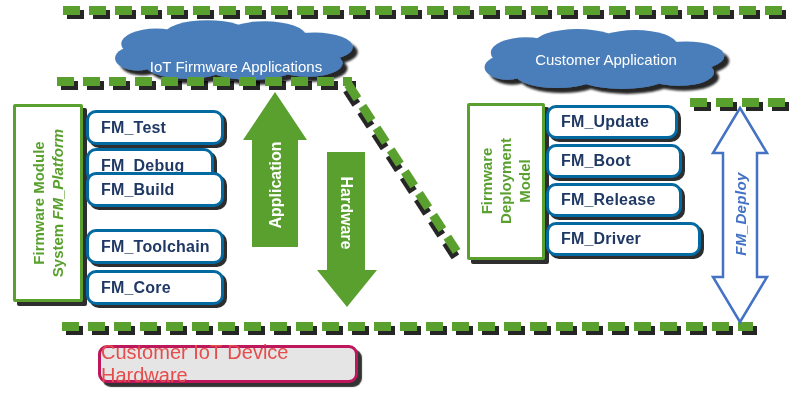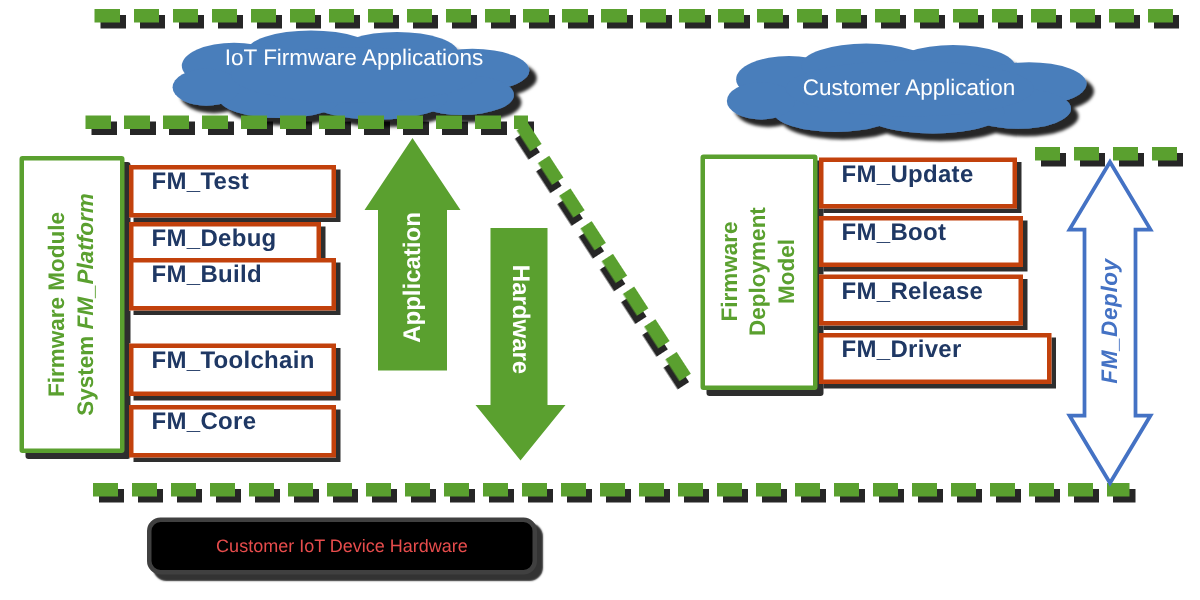--- a/index.html
+++ b/index.html
@@ -9,23 +9,23 @@
   }
   .layer{position:absolute;left:0;top:0;width:800px;height:400px;pointer-events:none;}
   
   .dash-line{
     position:absolute;height:9px;
     background:repeating-linear-gradient(90deg,#5aa02f 0 17px,transparent 17px 26px);
     filter:drop-shadow(4px 4px 0 rgba(0,0,0,0.85));
   }
   
   .mod-box{
-    position:absolute;background:#fff;border:3px solid #c2410c;border-radius:0;
+    position:absolute;background:#fff;border:3px solid #0369a1;border-radius:10px;
     box-shadow:3px 3px 0 rgba(0,0,0,0.82);
-    display:flex;padding-left:12px;box-sizing:border-box;
+    display:flex;align-items:center;padding-left:12px;box-sizing:border-box;
     font-weight:bold;font-size:16px;color:#1f3864;letter-spacing:0.2px;
   }
   
   .panel{
     position:absolute;background:#fff;border:3px solid #5aa02f;border-radius:2px;
     box-shadow:4px 4px 0 rgba(0,0,0,0.82);box-sizing:border-box;
   }
   .vtext{position:absolute;white-space:nowrap;}
   .rot-ccw{transform:translate(-50%,-50%) rotate(-90deg);}
   .rot-cw{transform:translate(-50%,-50%) rotate(90deg);}
@@ -33,24 +33,24 @@
     position:absolute;color:#5aa02f;font-weight:bold;font-size:15px;line-height:1.28;
     text-align:center;
   }
   .arrow-label{color:#ffffff;font-weight:bold;font-size:16px;}
   .deploy-label{color:#4472c4;font-weight:bold;font-style:italic;font-size:15px;letter-spacing:0.4px;}
   .cloud-label{
     position:absolute;transform:translate(-50%,-50%);color:#ffffff;font-size:15px;white-space:nowrap;
   }
   .hw-box{
     position:absolute;left:98px;top:345px;width:260px;height:38px;box-sizing:border-box;
-    background:#000000;border:3px solid #404040;border-radius:9px;
+    background:#e5e5e5;border:3px solid #be185d;border-radius:9px;
     box-shadow:4px 4px 1px rgba(0,0,0,0.8);
     display:flex;align-items:center;justify-content:center;
-    color:#e74c4c;font-size:12px;
+    color:#e74c4c;font-size:20px;
   }
 </style>
 </head>
 <body>
 
 <div id="stage">
 
   <svg class="layer" style="z-index:8">
     <defs>
       <filter id="hardShadow" x="-20%" y="-30%" width="150%" height="180%">
@@ -116,21 +116,21 @@
   <svg class="layer" style="z-index:30">
     <polygon points="275,92 307,140 298,140 298,247 252,247 252,140 243,140" fill="#5aa02f"></polygon>
     <polygon points="327,152 365,152 365,270 377,270 347,307 317,270 327,270" fill="#5aa02f"></polygon>
     <polygon points="740,108 767,153 757,153 757,277 767,277 740,322 713,277 723,277 723,153 713,153" fill="#ffffff" stroke="#4472c4" stroke-width="2.5"></polygon>
   </svg>
 
   <div class="hw-box" style="z-index:25">
     <span>Customer IoT Device Hardware</span>
   </div>
 
-  <div class="cloud-label" style="left:236px;top:39px;z-index:40">IoT Firmware Applications</div>
+  <div class="cloud-label" style="left:236px;top:66px;z-index:40">IoT Firmware Applications</div>
   <div class="cloud-label" style="left:606px;top:59px;z-index:40">Customer Application</div>
 
   <div class="panel-title rot-ccw" style="left:48px;top:203px;width:168px;z-index:40">
     <span>Firmware Module</span><br>
     <span>System</span>
     <i>FM_Platform</i>
   </div>
 
   <div class="panel-title rot-ccw" style="left:506px;top:181px;width:104px;z-index:40">Firmware Deployment Model</div>
 

